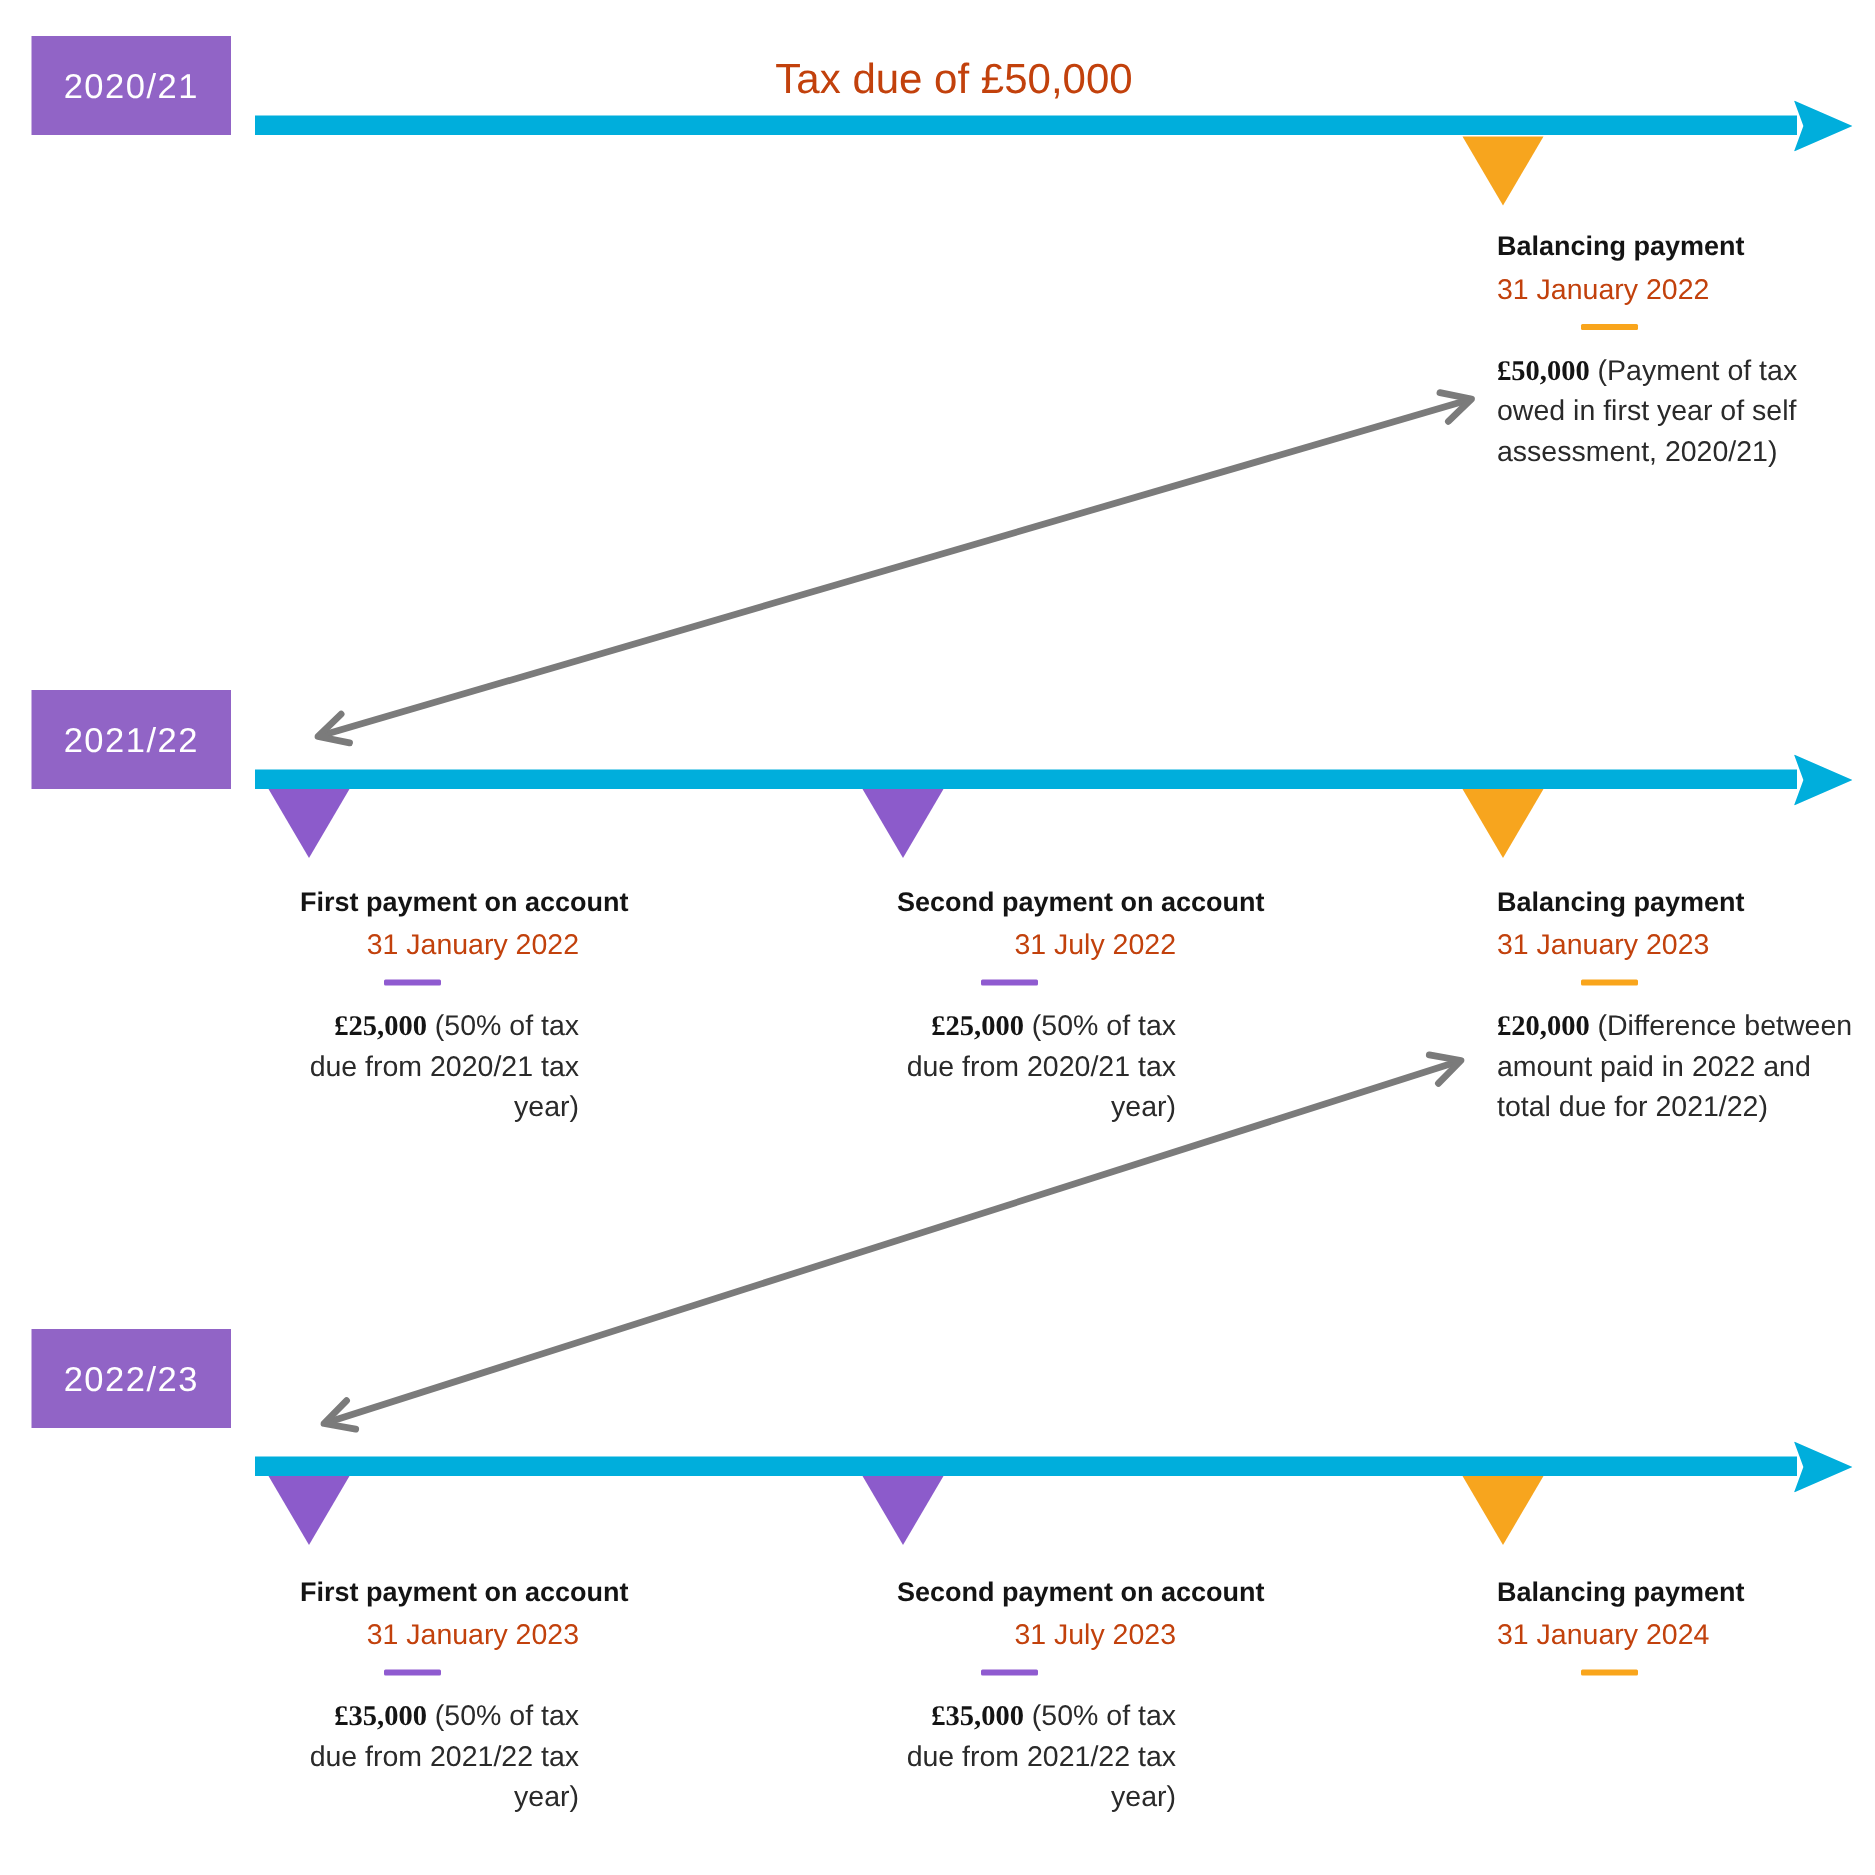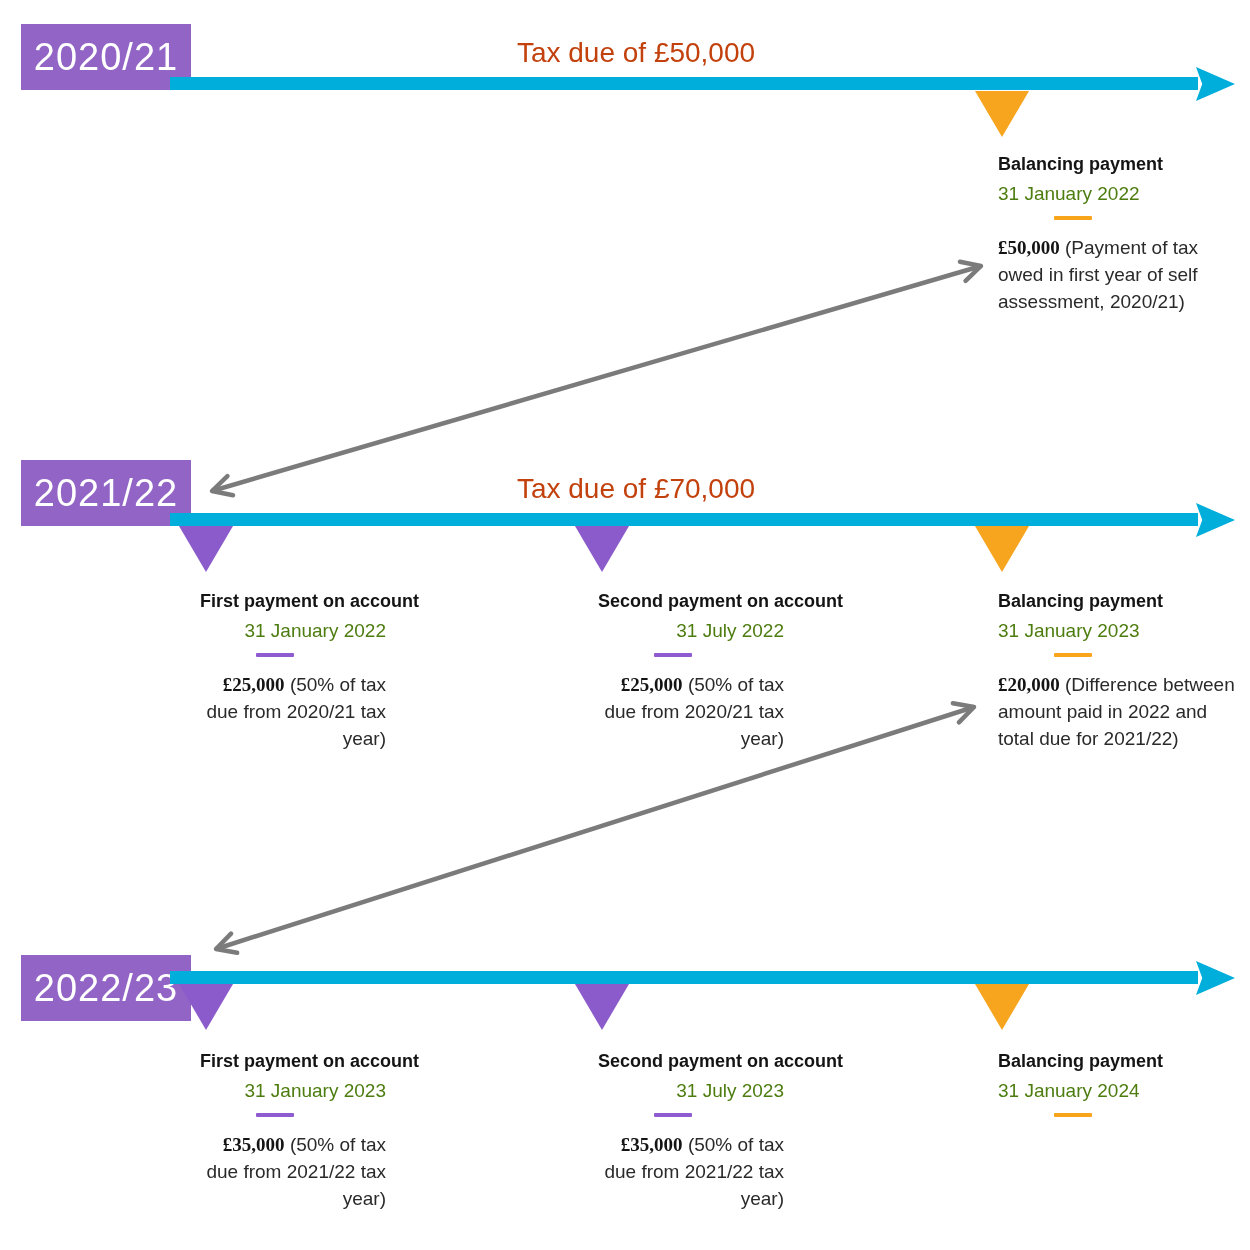--- a/index.html
+++ b/index.html
@@ -6,24 +6,24 @@
   .canvas{
     position:relative;
     width:1250px;height:1250px;
     background:#ffffff;
     font-family:"Liberation Sans", sans-serif;
     color:#1c1c1c;
     overflow:hidden;
   }
   
   .year-box{
-    position:absolute;left:21px;width:170px;height:66px;
+    position:absolute;left:21px;width:133px;height:66px;
     background:#9164C6;color:#ffffff;
     display:flex;align-items:center;justify-content:center;
-    font-size:38px;font-weight:400;letter-spacing:1px;
+    font-size:23px;font-weight:400;letter-spacing:1px;
   }
   
   .bar{
     position:absolute;left:170px;width:1028px;height:13px;
     background:#00AEDC;
   }
   .bar-head{
     position:absolute;left:1196px;width:39px;height:34px;
     background:#00AEDC;
     clip-path:polygon(0 0, 100% 50%, 0 100%, 16% 50%);
@@ -41,21 +41,21 @@
   }
   .tri.purple{border-top:46px solid #8C5BCB;}
   .tri.orange{border-top:46px solid #F7A51E;}
   
   .event{position:absolute;}
   .event h3{
     margin:0;font-size:18px;line-height:28px;font-weight:700;color:#141414;
     white-space:nowrap;
   }
   .event .date{
-    margin-top:3px;font-size:19px;line-height:25px;color:#4d7c0f;
+    margin-top:3px;font-size:19px;line-height:25px;color:#c2410c;
   }
   .divider{
     height:4px;width:38px;margin:10px 0 0 56px;border-radius:1px;
   }
   .divider.purple{background:#8F5BD0;}
   .divider.orange{background:#F9A51C;}
   .event .amount{
     margin:14px 0 0 0;font-size:19px;line-height:27px;color:#2a2a2a;
   }
   .event .amount strong{font-weight:700;color:#141414;font-family:Liberation Serif, serif;}
@@ -91,21 +91,20 @@
   <div class="event w-wide" style="left:998px;top:150px">
     <h3>Balancing payment</h3>
     <div class="date">31 January 2022</div>
     <div class="divider orange"></div>
     <p class="amount"><strong>£50,000</strong> <span>(Payment of tax owed in first year of self assessment, 2020/21)</span></p>
   </div>
 
   <div class="year-box" style="top:460px">2021/22</div>
   <div class="bar" style="top:513px"></div>
   <div class="bar-head" style="top:503px"></div>
-  <div class="row-title" style="top:472px">Tax due of £70,000</div>
 
   <div class="tri purple" style="left:179px;top:526px"></div>
   <div class="tri purple" style="left:575px;top:526px"></div>
   <div class="tri orange" style="left:975px;top:526px"></div>
 
   <div class="event w-narrow" style="left:200px;top:587px">
     <h3>First payment on account</h3>
     <div class="date">31 January 2022</div>
     <div class="divider purple"></div>
     <p class="amount"><strong>£25,000</strong> <span>(50% of tax due from 2020/21 tax year)</span></p>
@@ -118,21 +117,21 @@
     <p class="amount"><strong>£25,000</strong> <span>(50% of tax due from 2020/21 tax year)</span></p>
   </div>
 
   <div class="event w-wide" style="left:998px;top:587px">
     <h3>Balancing payment</h3>
     <div class="date">31 January 2023</div>
     <div class="divider orange"></div>
     <p class="amount"><strong>£20,000</strong> <span>(Difference between amount paid in 2022 and total due for 2021/22)</span></p>
   </div>
 
-  <div class="year-box" style="top:955px">2022/23</div>
+  <div class="year-box" style="top:886px">2022/23</div>
   <div class="bar" style="top:971px"></div>
   <div class="bar-head" style="top:961px"></div>
 
   <div class="tri purple" style="left:179px;top:984px"></div>
   <div class="tri purple" style="left:575px;top:984px"></div>
   <div class="tri orange" style="left:975px;top:984px"></div>
 
   <div class="event w-narrow" style="left:200px;top:1047px">
     <h3>First payment on account</h3>
     <div class="date">31 January 2023</div>

